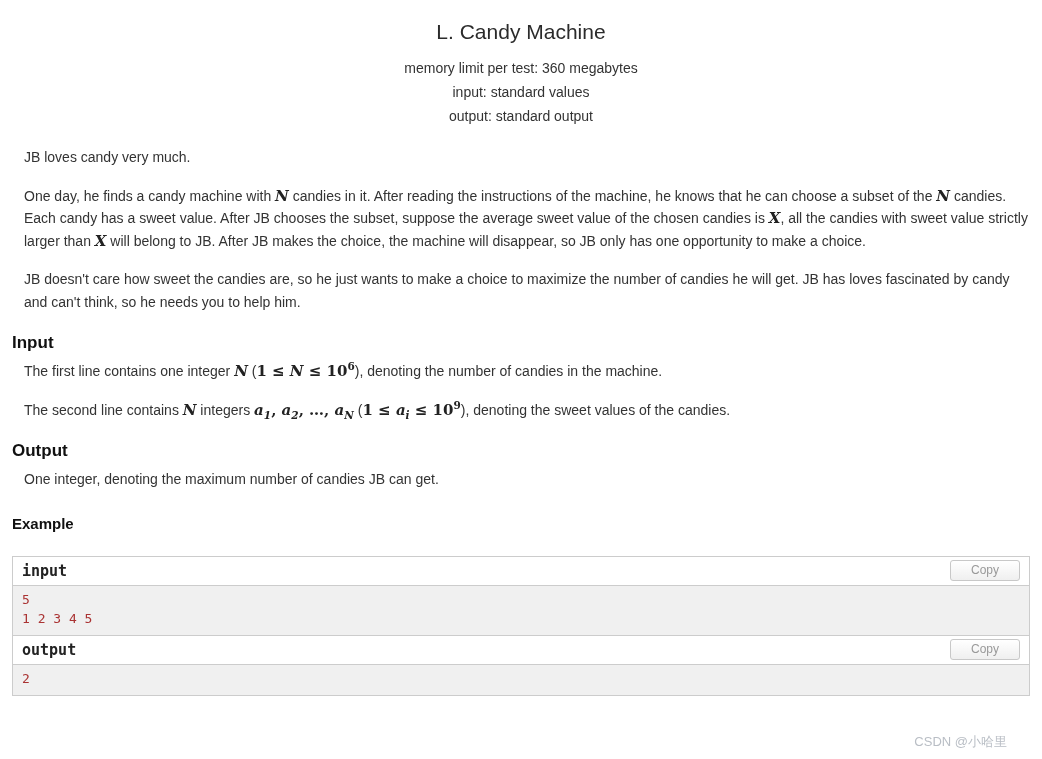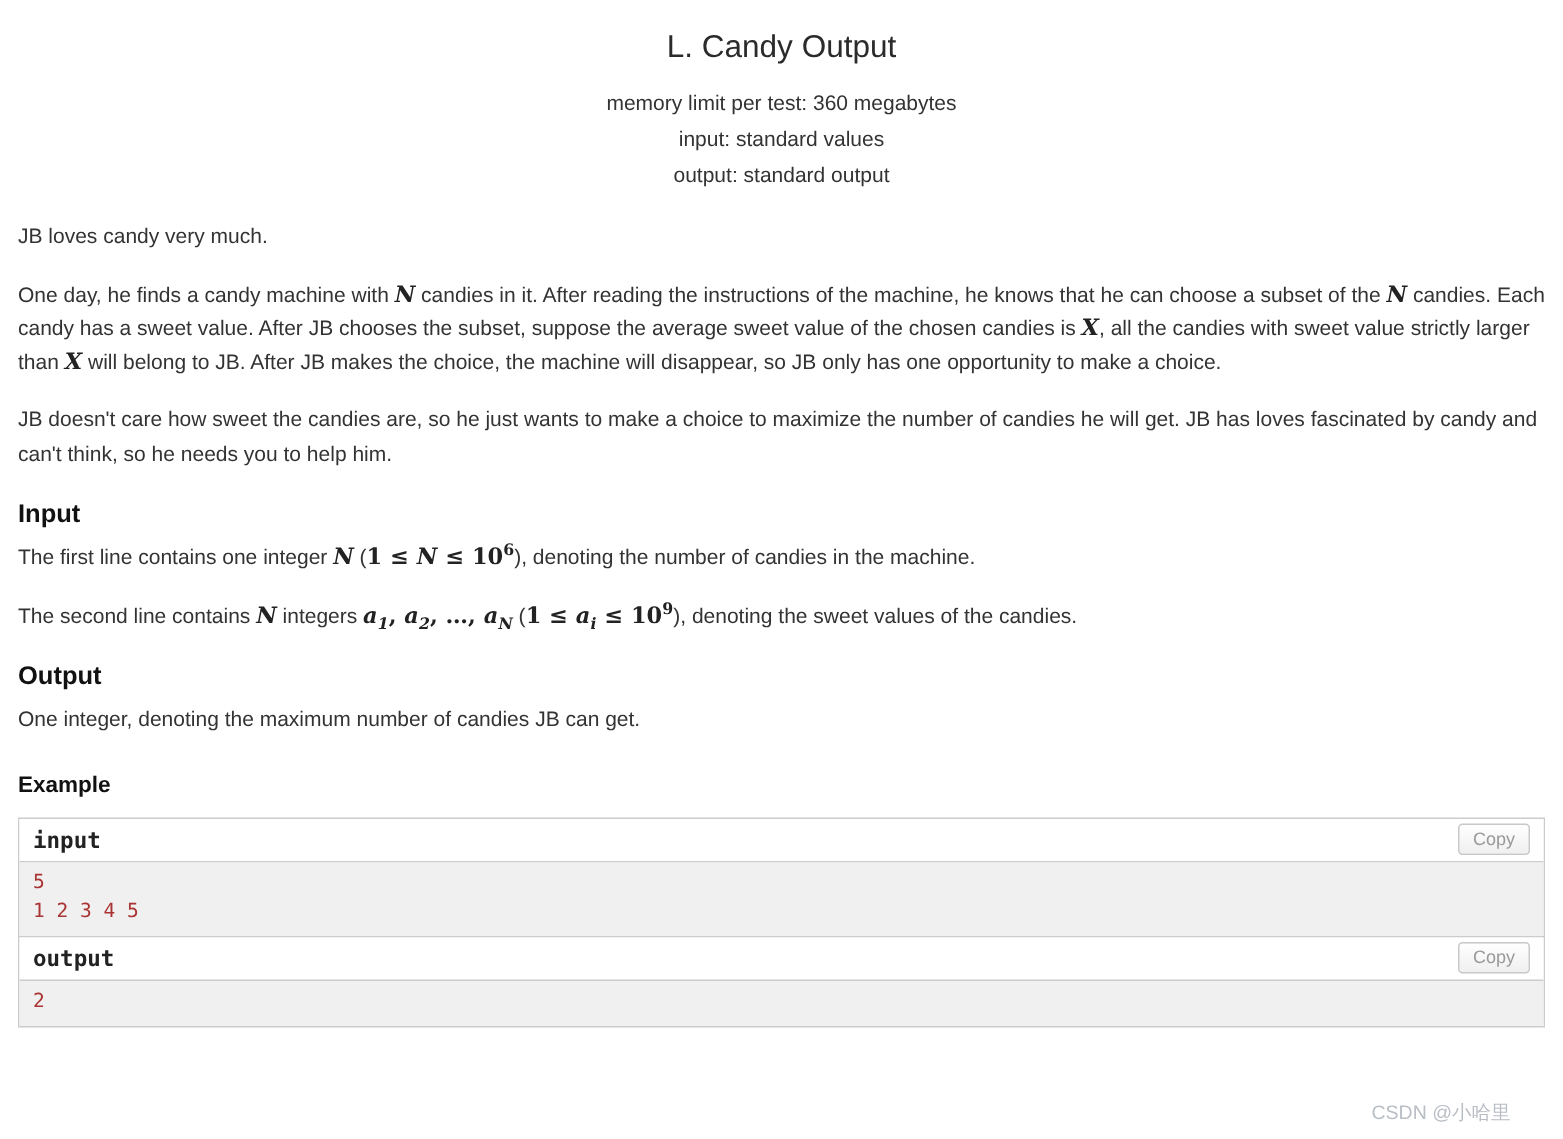--- a/index.html
+++ b/index.html
@@ -14,51 +14,51 @@
   }
   .page { padding: 12px 12px 0 12px; }
 
   
   .header { text-align: center; }
   .title { font-size: 21px; color: #2b2b2b; margin: 8px 0 12px; font-weight: 400; }
   .meta-line { font-size: 14px; line-height: 24px; color: #333; }
 
   
   .statement { margin-top: 18px; }
-  .para { font-size: 14px; line-height: 22.5px; margin: 0 0 16px 0; color: #333; }
+  .para { font-size: 14px; line-height: 22.5px; margin: 0 0 16px 12px; color: #333; }
 
   
   .math { font-family: "DejaVu Serif", "Liberation Serif", serif; font-weight: bold; font-size: 15px; color: #222; }
   .mi { font-style: italic; }
   .mn { font-style: normal; }
   .math sub, .math sup { font-size: 10.5px; font-weight: bold; line-height: 0; }
 
   
   .section-title { font-size: 17px; font-weight: bold; color: #111; margin: 20px 0 7px; }
-  .example-title { font-size: 15px; font-weight: bold; color: #111; margin: 24px 0 13px; }
+  .example-title { font-size: 15px; font-weight: bold; color: #111; margin: 24px 0 24px; }
 
   
   .sample { border: 1px solid var(--box-border, #cccccc); background: #fff; }
   .sample + .sample { margin-top: -1px; }
   .sample-header {
     display: flex; align-items: center; justify-content: space-between;
     padding: 3px 9px; min-height: 29px;
     background: #ffffff;
     border-bottom: 1px solid var(--box-border, #cccccc);
   }
   .sample-label {
     font-family: "DejaVu Sans Mono", "Liberation Mono", monospace;
     font-weight: bold; font-size: 15px; color: #222;
   }
   .copy-btn {
     font-family: "Liberation Sans", sans-serif;
     font-size: 12px; color: var(--copy-text, #999999);
     background: linear-gradient(#ffffff, #efefef);
     border: 1px solid #c8c8c8; border-radius: 3px;
-    padding: 2px 9px; cursor: pointer; line-height: 15px;
+    padding: 2px 20px; cursor: pointer; line-height: 15px;
   }
   .sample-body {
     margin: 0;
     background: var(--sample-body-bg, #f0f0f0);
     padding: 4px 9px 7px;
     font-family: "DejaVu Sans Mono", "Liberation Mono", monospace;
     font-size: 13px; line-height: 19px;
     color: var(--code-text, #aa3333);
     white-space: pre;
   }
@@ -68,21 +68,21 @@
     position: absolute; right: 35px; bottom: 8px;
     font-size: 13px; color: var(--watermark, #b9bec5);
   }
 </style>
 </head>
 <body>
 
 <div class="page">
 
   <div class="header">
-    <div class="title">L. Candy Output</div>
+    <div class="title">L. Candy Machine</div>
     <div class="meta-line">memory limit per test: 360 megabytes</div>
     <div class="meta-line">input: standard values</div>
     <div class="meta-line">output: standard output</div>
   </div>
 
   <div class="statement">
     <div class="para">JB loves candy very much.</div>
     <div class="para">One day, he finds a candy machine with <span class="math mi">N</span> candies in it. After reading the instructions of the machine, he knows that he can choose a subset of the <span class="math mi">N</span> candies. Each candy has a sweet value. After JB chooses the subset, suppose the average sweet value of the chosen candies is <span class="math mi">X</span>, all the candies with sweet value strictly larger than <span class="math mi">X</span> will belong to JB. After JB makes the choice, the machine will disappear, so JB only has one opportunity to make a choice.</div>
     <div class="para">JB doesn't care how sweet the candies are, so he just wants to make a choice to maximize the number of candies he will get. JB has loves fascinated by candy and can't think, so he needs you to help him.</div>
   </div>

